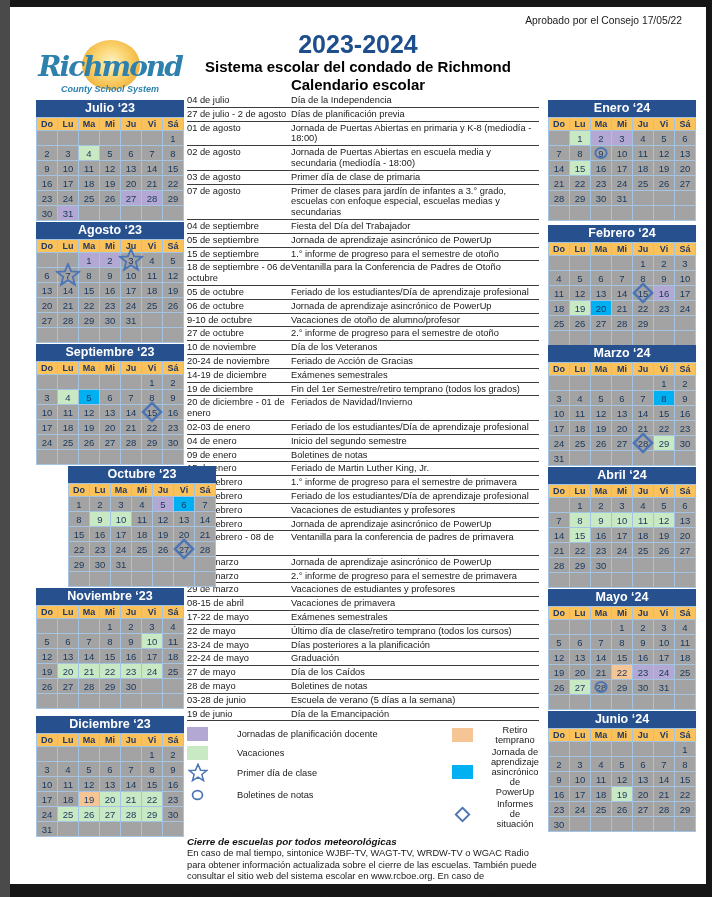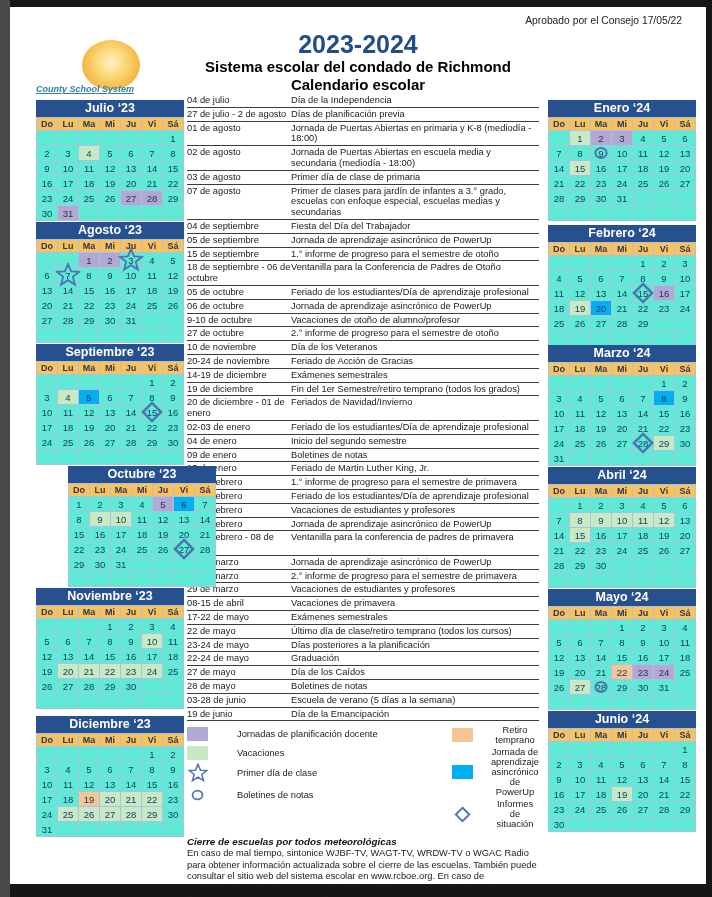--- a/index.html
+++ b/index.html
@@ -15,33 +15,33 @@
   .page{position:absolute;left:10px;top:7px;width:696px;height:877px;background:#ffffff;}
 
   .approved{position:absolute;top:8px;right:24px;font-size:10.3px;color:#1a1a1a;}
 
   .logo{position:absolute;left:26px;top:33px;width:148px;height:64px;}
   .logo-sun{position:absolute;left:46px;top:0px;width:58px;height:50px;border-radius:50%;
     background:radial-gradient(circle at 50% 45%, #fff3c8 0%, #fbd879 35%, #f3b33c 75%, #eda426 100%);}
   .logo-script{position:absolute;left:0;top:12px;width:100%;text-align:center;
     font-family:"DejaVu Serif",serif;font-style:italic;font-weight:bold;font-size:28px;
     color:#2e80ad;letter-spacing:-2px;line-height:30px;}
-  .logo-sub{position:absolute;left:0;top:44px;width:100%;text-align:left;
-    font-size:9px;color:#2e80ad;font-style:italic;font-weight:bold;text-decoration:underline;}
+  .logo-sub{position:absolute;left:0;top:44px;width:100%;text-align:center;
+    font-size:9px;color:#2e80ad;font-style:italic;font-weight:bold;}
 
   .title-block{position:absolute;left:0;right:0;top:24px;text-align:center;}
   .year-title{font-size:25px;font-weight:bold;color:var(--c-title);line-height:27px;}
   .sub1,.sub2{font-size:15px;font-weight:bold;color:#000;line-height:18px;}
 
   
   .cal{position:absolute;width:148px;}
   .cal-title{height:17px;background:var(--c-navy);color:#fff;font-weight:bold;
     font-size:12.5px;text-align:center;line-height:17px;}
   .cal-grid{display:grid;grid-template-columns:repeat(7,1fr);
-    border-left:1px solid var(--c-grid);border-top:1px solid var(--c-grid);background:#5eead4;}
+    border-left:1px solid var(--c-grid);border-top:1px solid var(--c-grid);background:#a3a3a3;}
   .dow{height:13px;background:var(--c-orange);color:#1f3864;font-size:9px;font-weight:bold;
     text-align:center;line-height:13px;border-right:1px solid var(--c-grid);border-bottom:1px solid var(--c-grid);}
   .dc{height:15px;font-size:9.5px;color:var(--c-daytext);text-align:center;line-height:15px;
     border-right:1px solid var(--c-grid);border-bottom:1px solid var(--c-grid);position:relative;}
   .m-green{background:var(--c-green);} .m-purple{background:var(--c-purple);}
   .m-salmon{background:var(--c-salmon);} .m-cyan{background:var(--c-cyan);}
   .dc .ic{position:absolute;left:50%;top:50%;transform:translate(-50%,-50%);pointer-events:none;}
   .dc .ic-star{width:25px;height:25px;} .dc .ic-circle{width:17px;height:16px;}
   .dc .ic-diamond{width:23px;height:23px;}
   .ic *{fill:none;stroke:var(--c-mark);}
@@ -72,20 +72,21 @@
 <body>
 
 <div class="edge-left"></div>
 
 <div class="page">
 
   <div class="approved">Aprobado por el Consejo 17/05/22</div>
 
   <div class="logo">
     <div class="logo-sun"></div>
+    <div class="logo-script">Richmond</div>
     <div class="logo-sub">County School System</div>
   </div>
 
   <div class="title-block">
     <div class="year-title">2023-2024</div>
     <div class="sub1">Sistema escolar del condado de Richmond</div>
     <div class="sub2">Calendario escolar</div>
   </div>
 
   <div id="col-left"></div>

